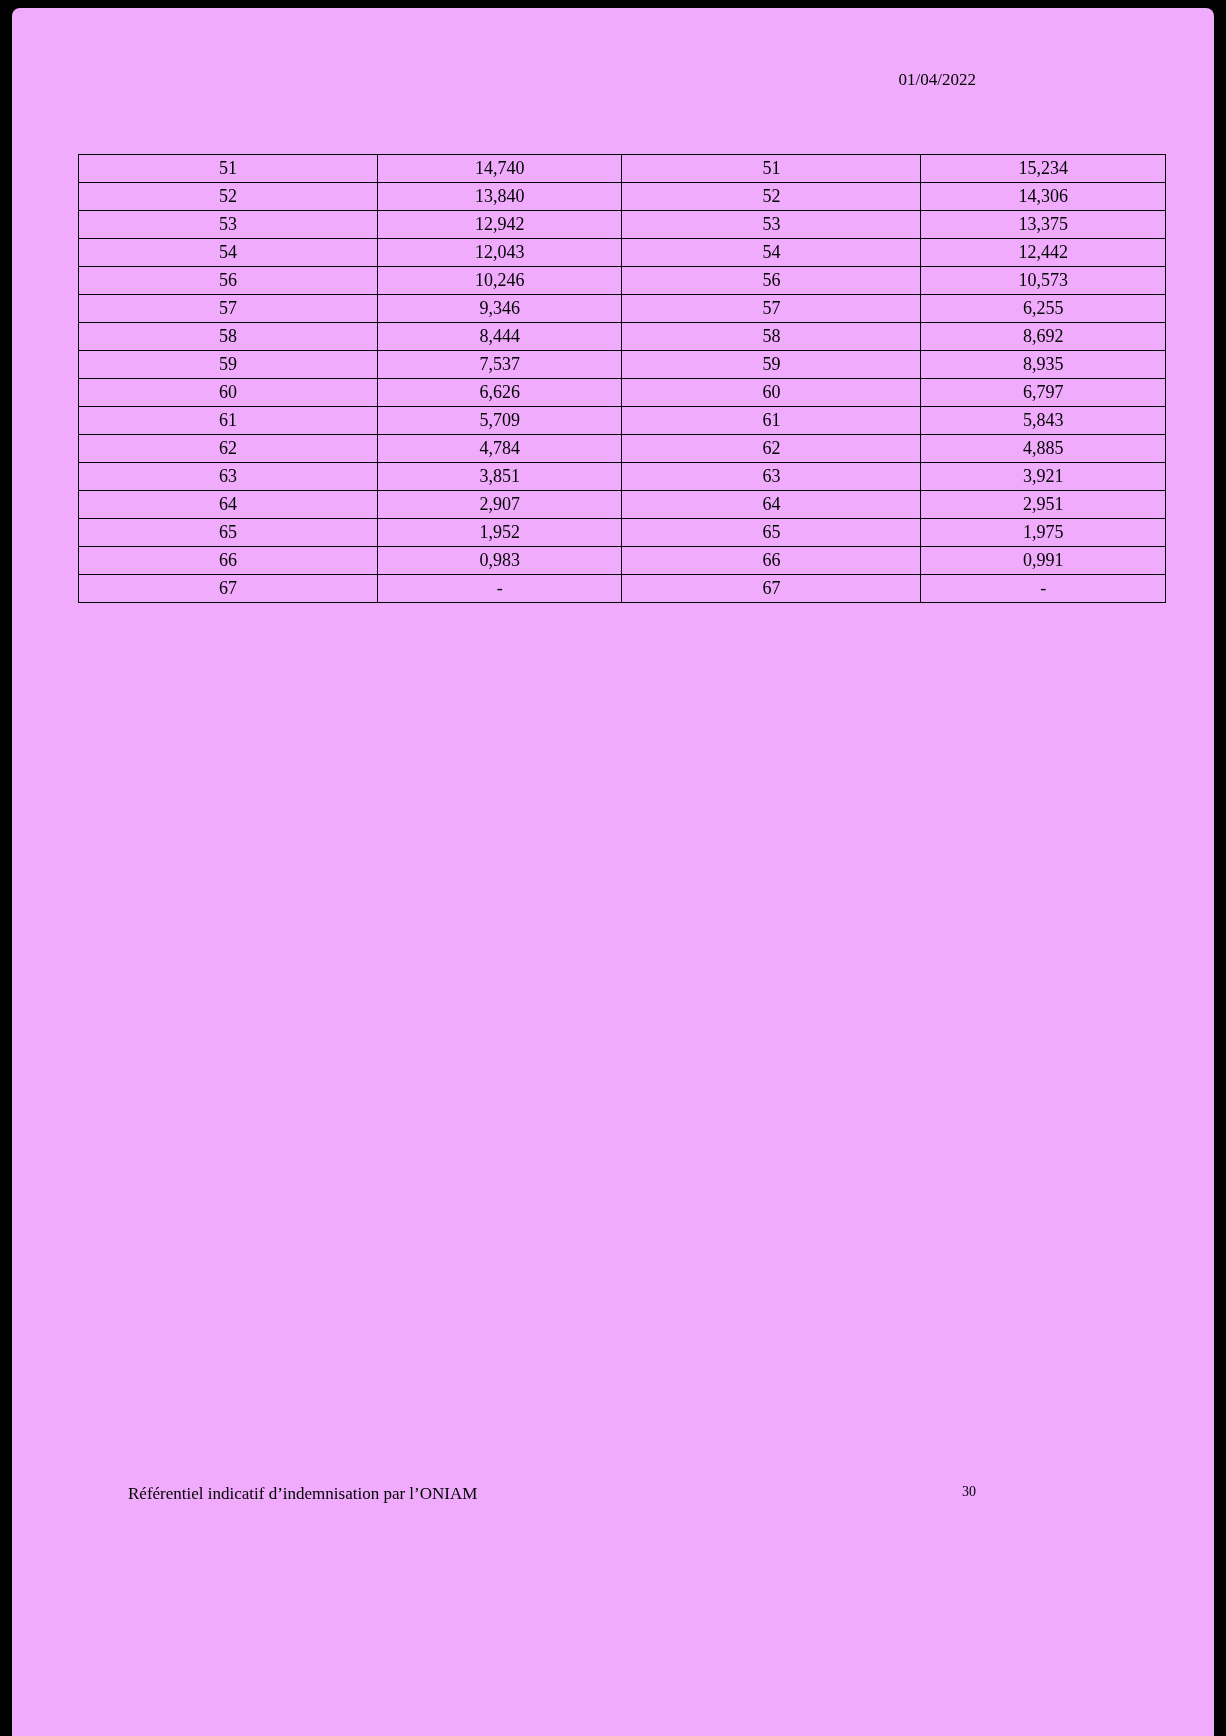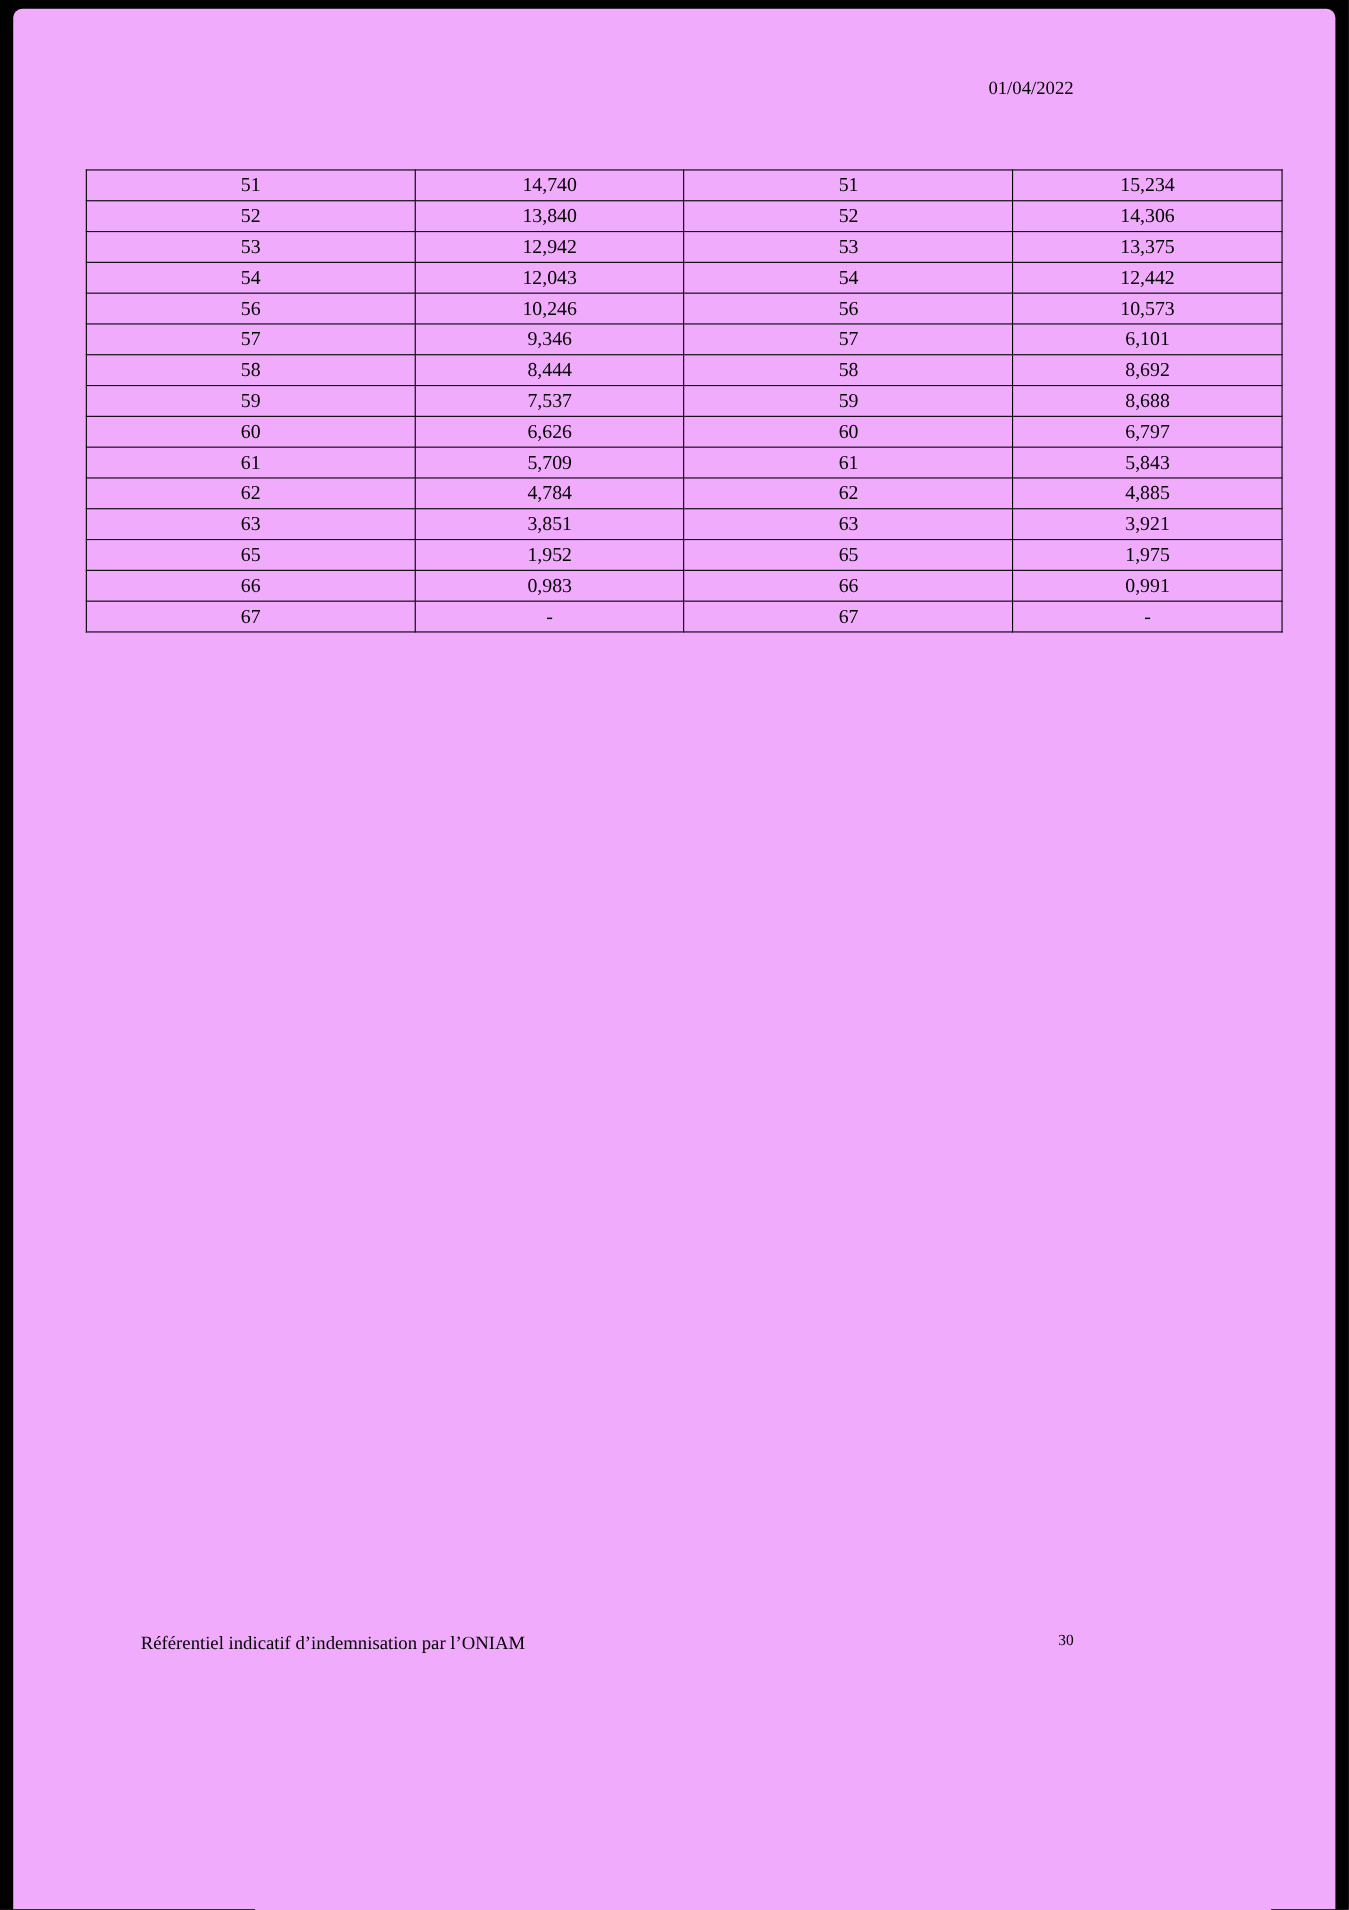--- a/index.html
+++ b/index.html
@@ -112,33 +112,33 @@
           <tr>
             <td>56</td>
             <td>10,246</td>
             <td>56</td>
             <td>10,573</td>
           </tr>
           <tr>
             <td>57</td>
             <td>9,346</td>
             <td>57</td>
-            <td>6,101</td>
+            <td>6,255</td>
           </tr>
           <tr>
             <td>58</td>
             <td>8,444</td>
             <td>58</td>
             <td>8,692</td>
           </tr>
           <tr>
             <td>59</td>
             <td>7,537</td>
             <td>59</td>
-            <td>8,688</td>
+            <td>8,935</td>
           </tr>
           <tr>
             <td>60</td>
             <td>6,626</td>
             <td>60</td>
             <td>6,797</td>
           </tr>
           <tr>
             <td>61</td>
             <td>5,709</td>
@@ -149,20 +149,26 @@
             <td>62</td>
             <td>4,784</td>
             <td>62</td>
             <td>4,885</td>
           </tr>
           <tr>
             <td>63</td>
             <td>3,851</td>
             <td>63</td>
             <td>3,921</td>
+          </tr>
+          <tr>
+            <td>64</td>
+            <td>2,907</td>
+            <td>64</td>
+            <td>2,951</td>
           </tr>
           <tr>
             <td>65</td>
             <td>1,952</td>
             <td>65</td>
             <td>1,975</td>
           </tr>
           <tr>
             <td>66</td>
             <td>0,983</td>

